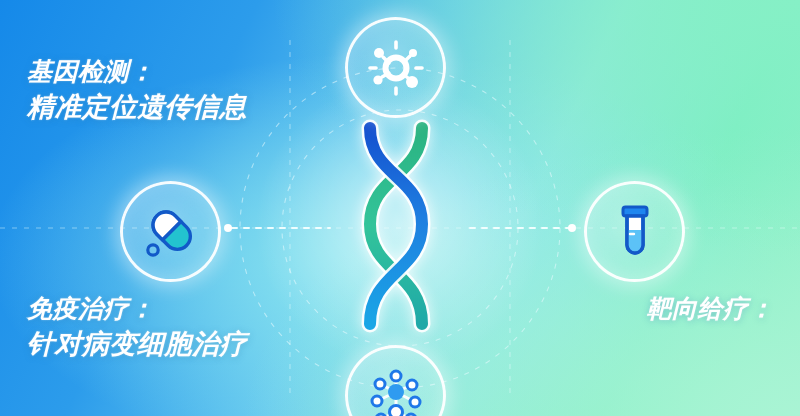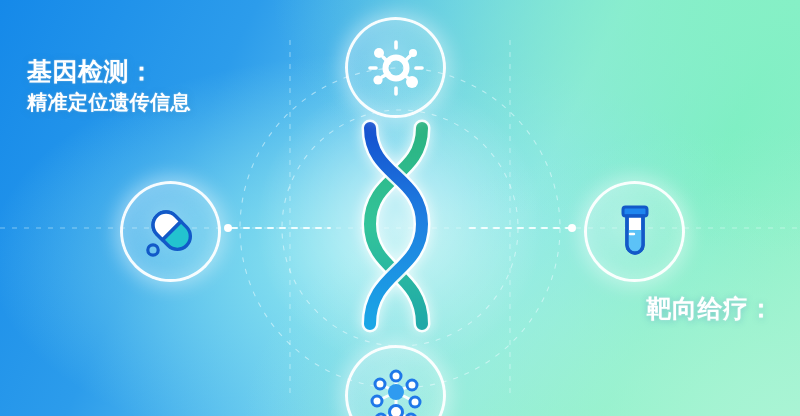--- a/index.html
+++ b/index.html
@@ -38,23 +38,24 @@
   #bubble-bottom{left:345px;top:345px; width:95px;height:95px;}
   
   #dna{position:absolute;left:340px;top:118px;width:112px;height:216px;
        filter:drop-shadow(0 0 7px rgba(255,255,255,.75));}
   
   .label{
     position:absolute;color:#ffffff;font-weight:bold;
     line-height:1.34;letter-spacing:.5px;
     text-shadow:0 1px 7px rgba(40,120,180,.38), 0 0 2px rgba(255,255,255,.45);
     white-space:nowrap;
+    font-style:italic;
   }
   .label .l1{font-size:25px;display:block;}
-  .label .l2{font-size:20px;display:block;}
+  .label .l2{font-size:27px;display:block;}
   #label-top-left   {left:27px;  top:55px;}
   #label-bottom-left{left:27px;  top:292px;}
   #label-bottom-right{right:26px;top:292px;text-align:right;}
   #label-bottom-right .l1,#label-bottom-right .l2{text-align:left;}
 </style>
 </head>
 <body>
 
 <div id="stage">
 
@@ -199,18 +200,22 @@
       <circle cx="29" cy="25" r="8" fill="#2f9bf0"></circle>
       <circle cx="29" cy="45" r="6.5" fill="#ffffff" stroke="#1f78e8" stroke-width="3"></circle>
     </svg>
   </div>
 
   <div class="label" id="label-top-left">
     <span class="l1">基因检测：</span>
     <span class="l2">精准定位遗传信息</span>
   </div>
 
+  <div class="label" id="label-bottom-left">
+    <span class="l1">免疫治疗：</span>
+    <span class="l2">针对病变细胞治疗</span>
+  </div>
 
   <div class="label" id="label-bottom-right">
     <span class="l1">靶向给疗：</span>
   </div>
 
 </div>
 
 </body></html>

